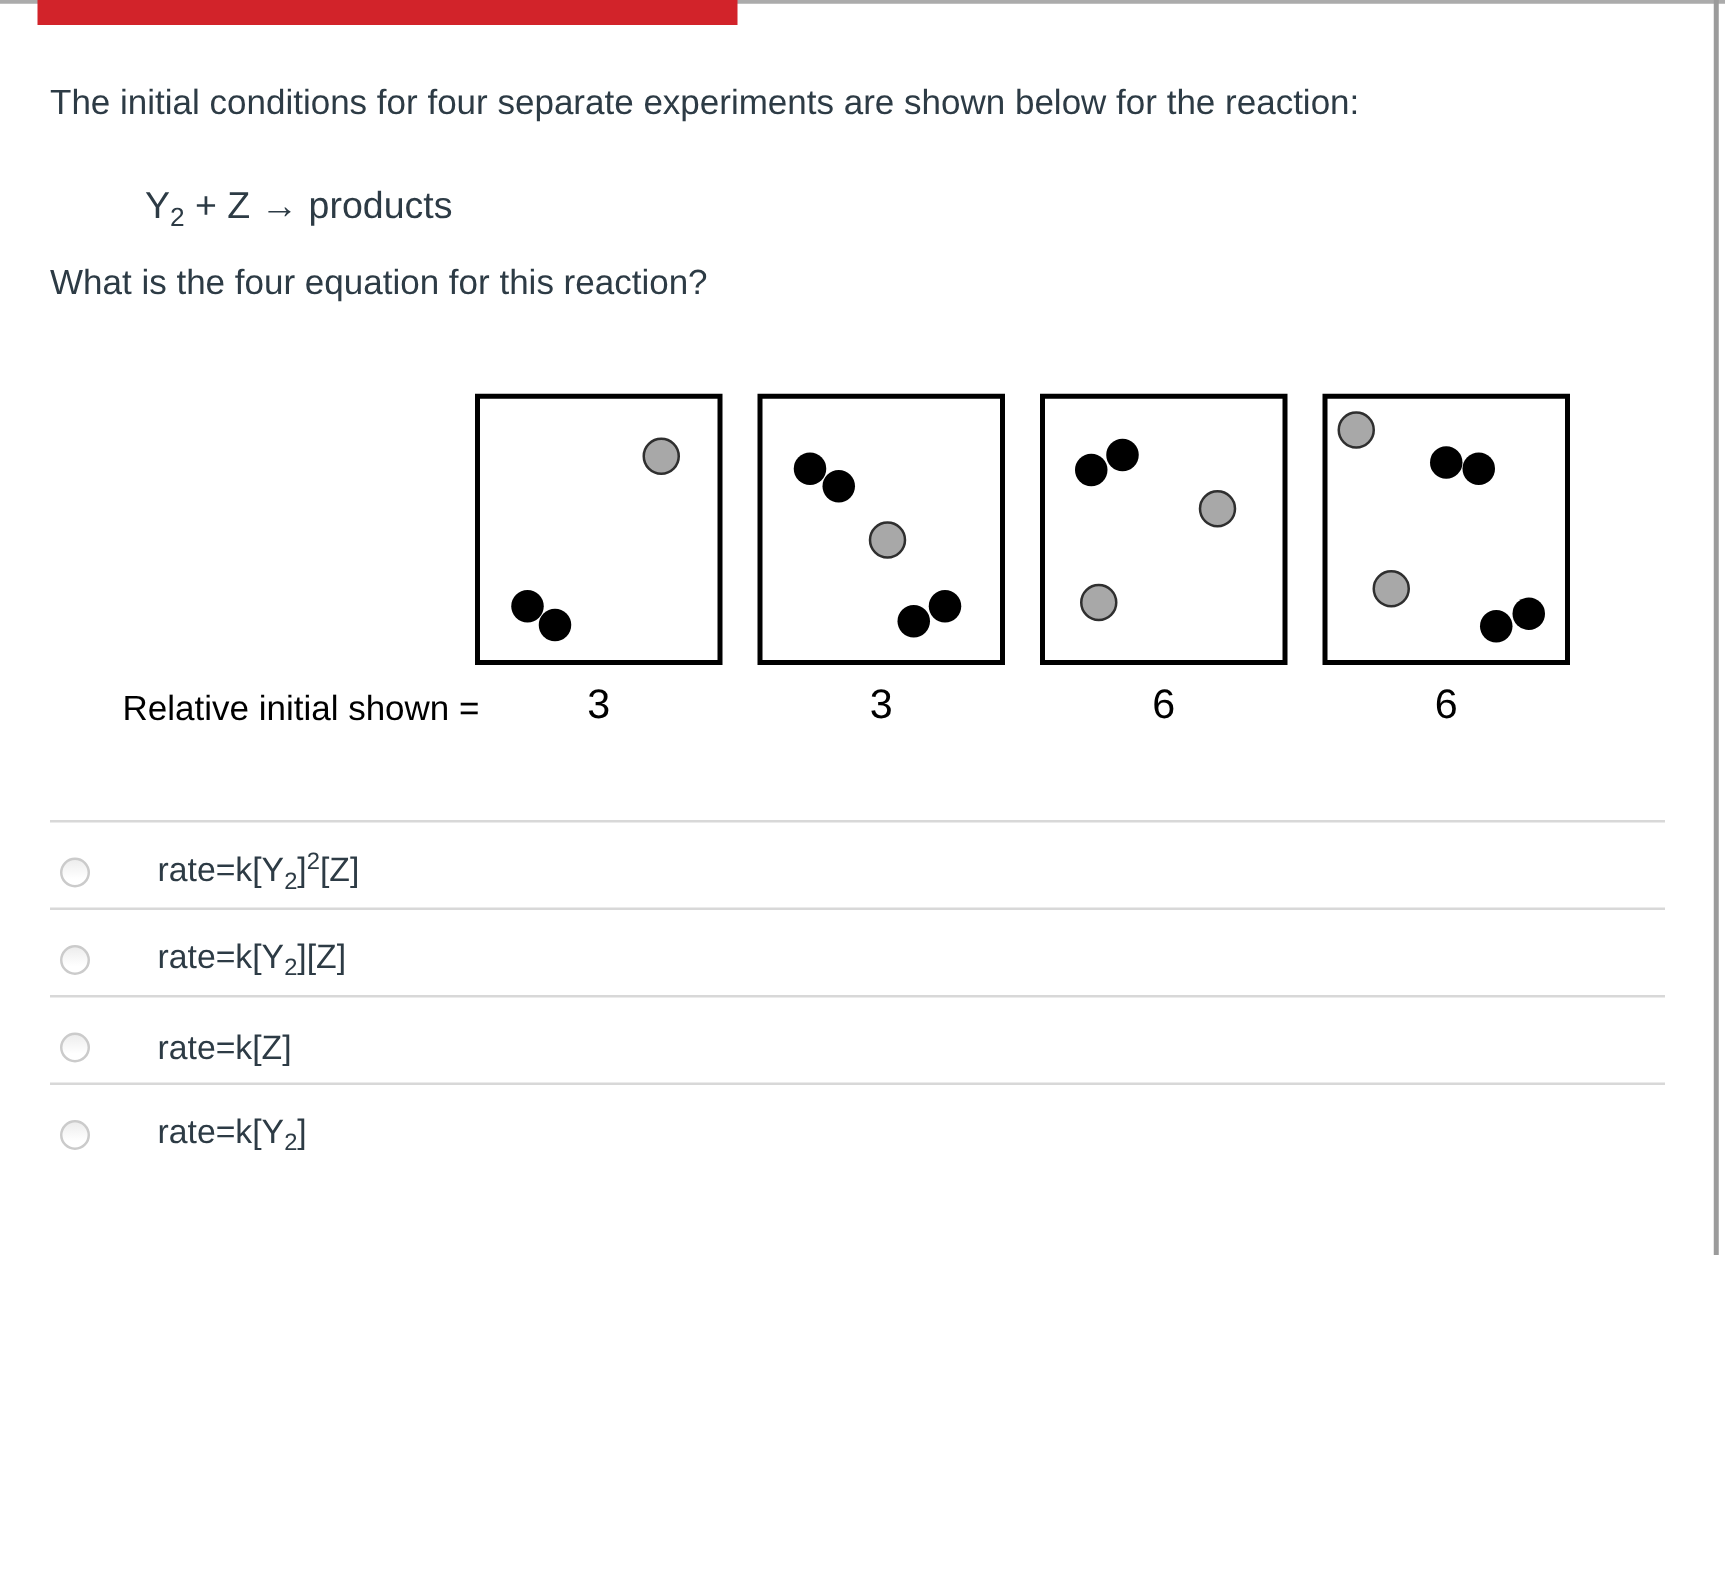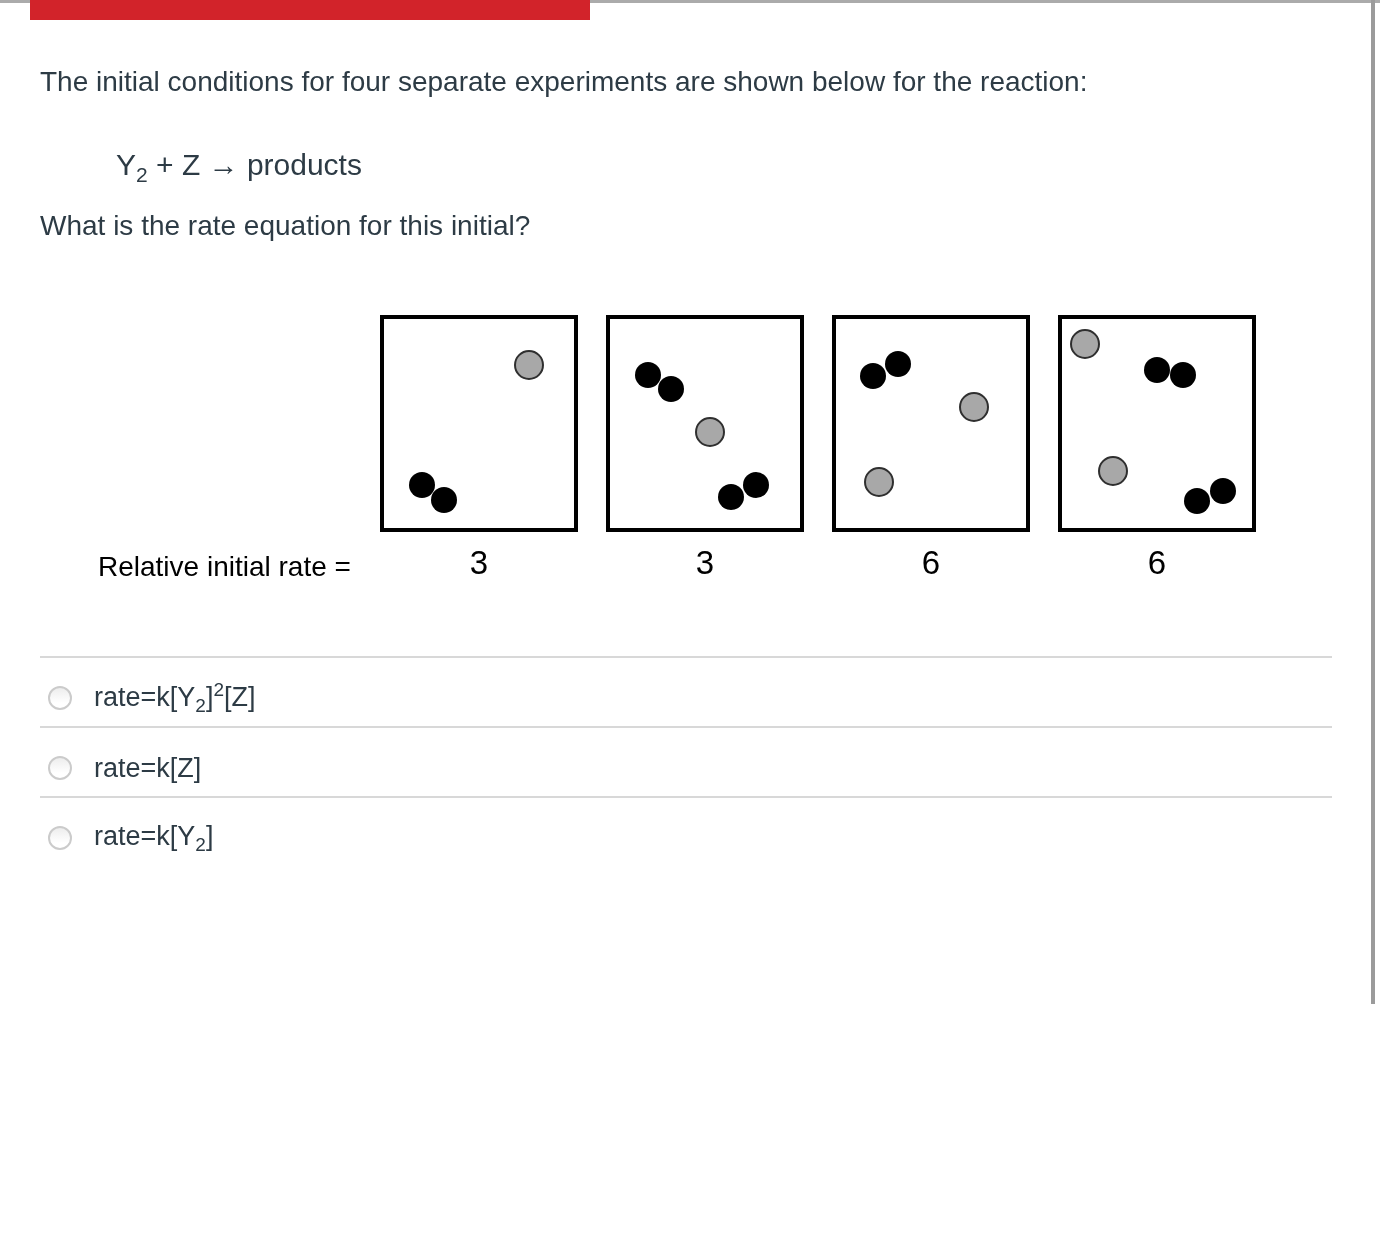--- a/index.html
+++ b/index.html
@@ -27,37 +27,37 @@
 
   .options { position:absolute; left:40px; top:656px; width:1292px; }
   .opt-row {
     display:flex; align-items:center; height:70px; box-sizing:border-box;
     border-top:2px solid #d8d8d8; padding-left:8px; padding-top:12px; gap:22px; cursor:pointer;
   }
   .radio {
     width:24px; height:24px; border-radius:50%; box-sizing:border-box; flex-shrink:0;
     border:2px solid #cbcbcb; background:linear-gradient(#ededed,#ffffff 75%);
   }
-  .opt-label { font-size:27px; color:#2d3b45; white-space:nowrap; }
+  .opt-label { font-size:27px; color:#2d3b45; white-space:nowrap;margin-left:32px; }
   .opt-label .sub { font-size:19px; vertical-align:-6px; }
   .opt-label .sup { font-size:19px; vertical-align:10px; }
 </style>
 </head>
 <body>
 
 <div class="page">
   <div class="top-hairline"></div>
   <div class="red-bar"></div>
   <div class="right-edge"></div>
 
   <p class="q-intro">The initial conditions for four separate experiments are shown below for the reaction:</p>
   <p class="q-formula">Y<span class="sub">2</span> + Z → products</p>
-  <p class="q-prompt">What is the rate equation for this initial?</p>
+  <p class="q-prompt">What is the four equation for this reaction?</p>
 
-  <div class="rate-label">Relative initial rate =</div>
+  <div class="rate-label">Relative initial shown =</div>
   <div class="boxes" id="boxes">
     <div class="box-wrap">
       <div class="box">
           <div class="atom z" style="left: 130px; top: 31px;"></div>
           <div class="atom y2" style="left: 25px; top: 153px;"></div>
           <div class="atom y2" style="left: 47px; top: 168px;"></div>
         </div>
       <div class="rate">3</div>
     </div>
 
@@ -94,20 +94,24 @@
       <div class="rate">6</div>
     </div>
   </div>
 
   <div class="options" id="options">
     <div class="opt-row">
       <span class="radio"></span>
       <span class="opt-label">rate=k[Y<span class="sub">2</span>]<span class="sup">2</span>[Z]</span>
     </div>
 
+    <div class="opt-row">
+      <span class="radio"></span>
+      <span class="opt-label">rate=k[Y<span class="sub">2</span>][Z]</span>
+    </div>
 
 
 
     <div class="opt-row">
       <span class="radio"></span>
       <span class="opt-label">rate=k[Z]</span>
     </div>
 
 
     <div class="opt-row">

